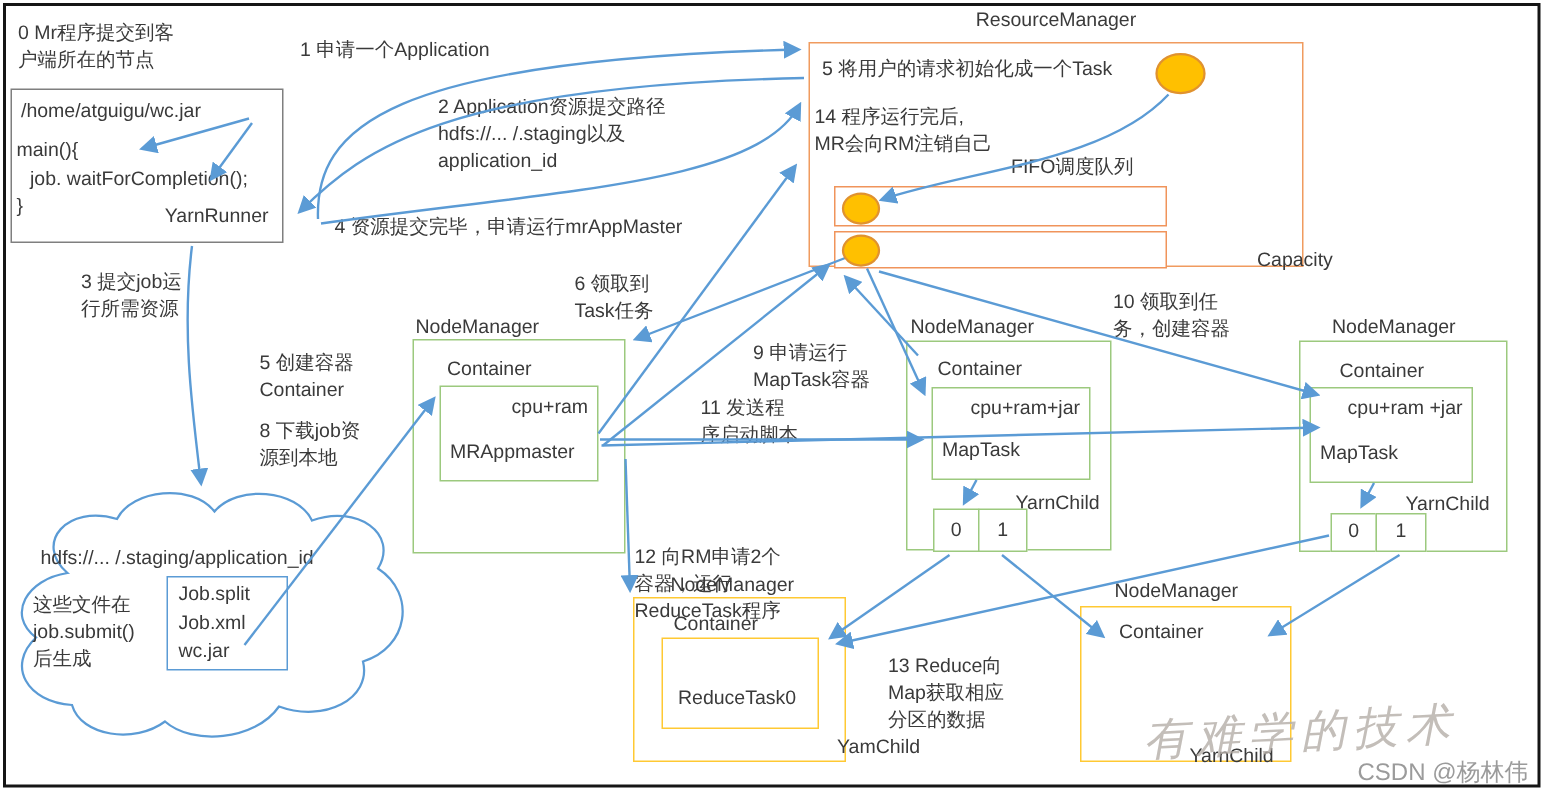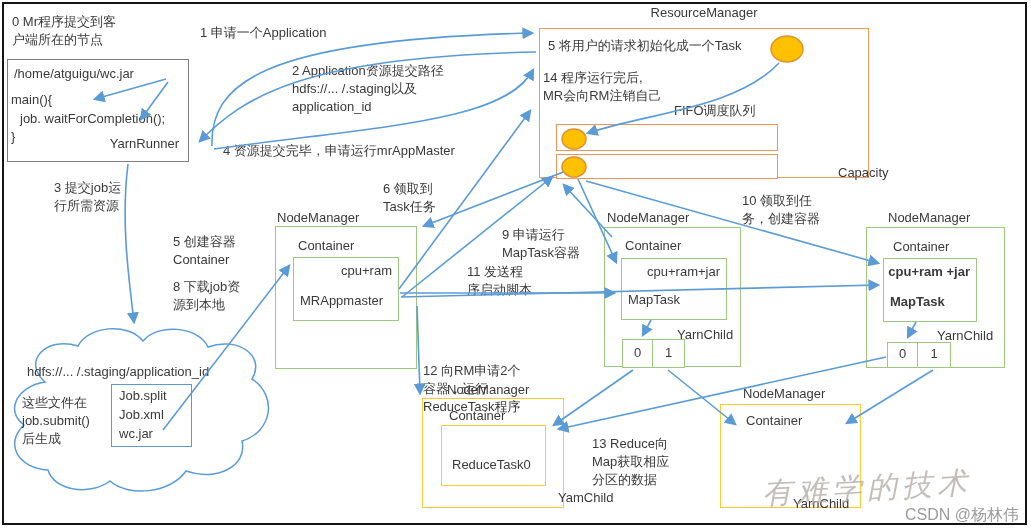--- a/index.html
+++ b/index.html
@@ -71,21 +71,21 @@
       <div class="inner-proc">MapTask</div>
     </div>
     <div class="lbl" style="left:72px;top:98px;">YarnChild</div>
   </div>
   <div class="pbox" style="left:622px;top:339px;width:31px;height:29px;">0</div>
   <div class="pbox" style="left:652px;top:339px;width:33px;height:29px;">1</div>
 
   <div class="lbl" style="left:888px;top:209px;">NodeManager</div>
   <div class="box green" style="left:866px;top:227px;width:139px;height:141px;">
     <div class="lbl" style="left:26px;top:10px;">Container</div>
-    <div class="box green" style="left:16px;top:30px;width:94px;height:64px;font-weight:bold;">
+    <div class="box green" style="left:6px;top:30px;width:109px;height:64px;">
       <div class="inner-res">cpu+ram +jar</div>
       <div class="inner-proc">MapTask</div>
     </div>
     <div class="lbl" style="left:70px;top:99px;">YarnChild</div>
   </div>
   <div class="pbox" style="left:887px;top:342px;width:31px;height:26px;line-height:22px;">0</div>
   <div class="pbox" style="left:917px;top:342px;width:34px;height:26px;line-height:22px;">1</div>
 
   <div class="lbl" style="left:447px;top:381px;">NodeManager</div>
   <div class="box yellow" style="left:422px;top:398px;width:142px;height:110px;">

